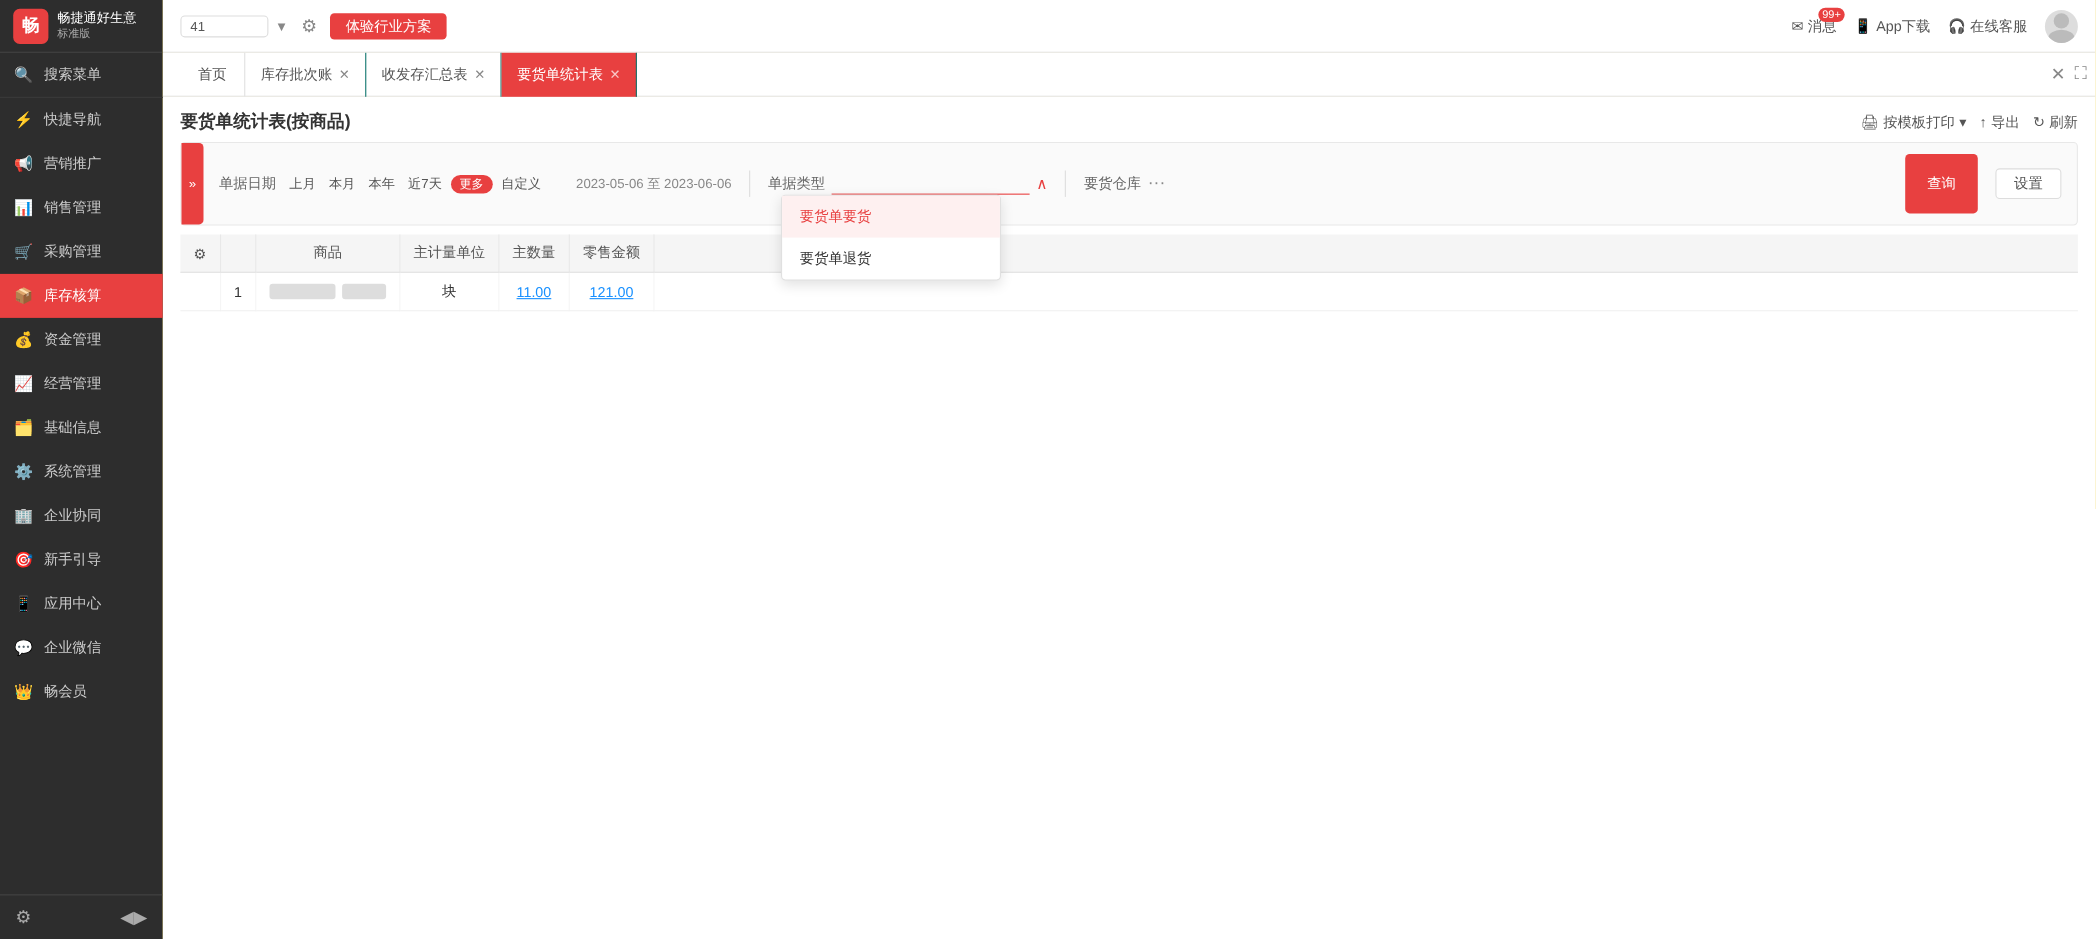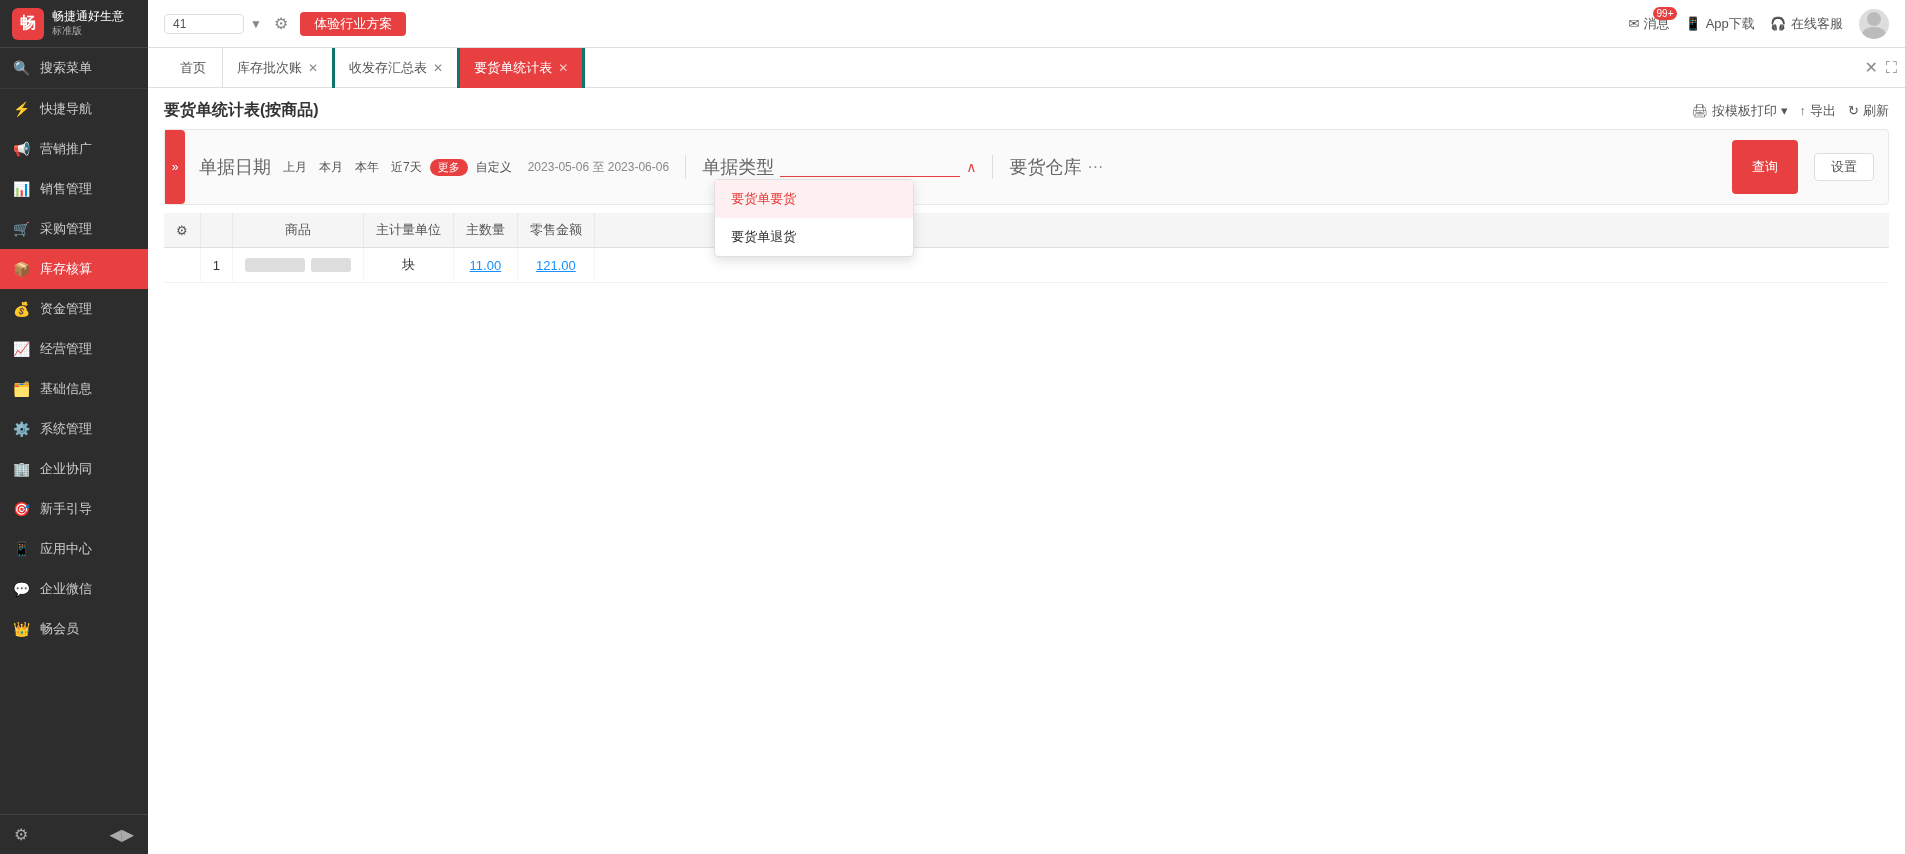--- a/index.html
+++ b/index.html
@@ -150,21 +150,21 @@
       gap: 0;
     }
     .tab-item {
       display: flex;
       align-items: center;
       padding: 0 14px;
       height: 40px;
       font-size: 13px;
       cursor: pointer;
       color: #555;
-      border-right: 3px solid #0f766e;
+      border-right: 1px solid #0f766e;
       white-space: nowrap;
       position: relative;
       justify-content: flex-end;
     }
     .tab-item.active {
       background: #e84040;
       color: #fff;
     }
     .tab-close {
       margin-left: 6px;
@@ -255,21 +255,21 @@
       font-size: 12px;
     }
     .filter-section {
       display: flex;
       align-items: center;
       gap: 8px;
       margin-left: 20px;
     }
     .filter-label {
       color: #666;
-      font-size: 18px;
+      font-size: 13px;
       white-space: nowrap;
     }
     .date-shortcuts {
       display: flex;
       gap: 4px;
       align-items: center;
     }
     .date-btn {
       color: #555;
       font-size: 12px;
@@ -280,21 +280,21 @@
     .date-btn.active-tag {
       background: #e84040;
       color: #fff;
       border-radius: 10px;
       padding: 1px 8px;
       font-size: 11px;
     }
     .date-range {
       color: #888;
       font-size: 12px;
-      margin-left: 4px;
+      margin-left: 20px;
     }
     .filter-divider {
       width: 1px;
       height: 24px;
       background: #ddd;
     }
     .filter-type-section {
       display: flex;
       align-items: center;
       gap: 6px;

